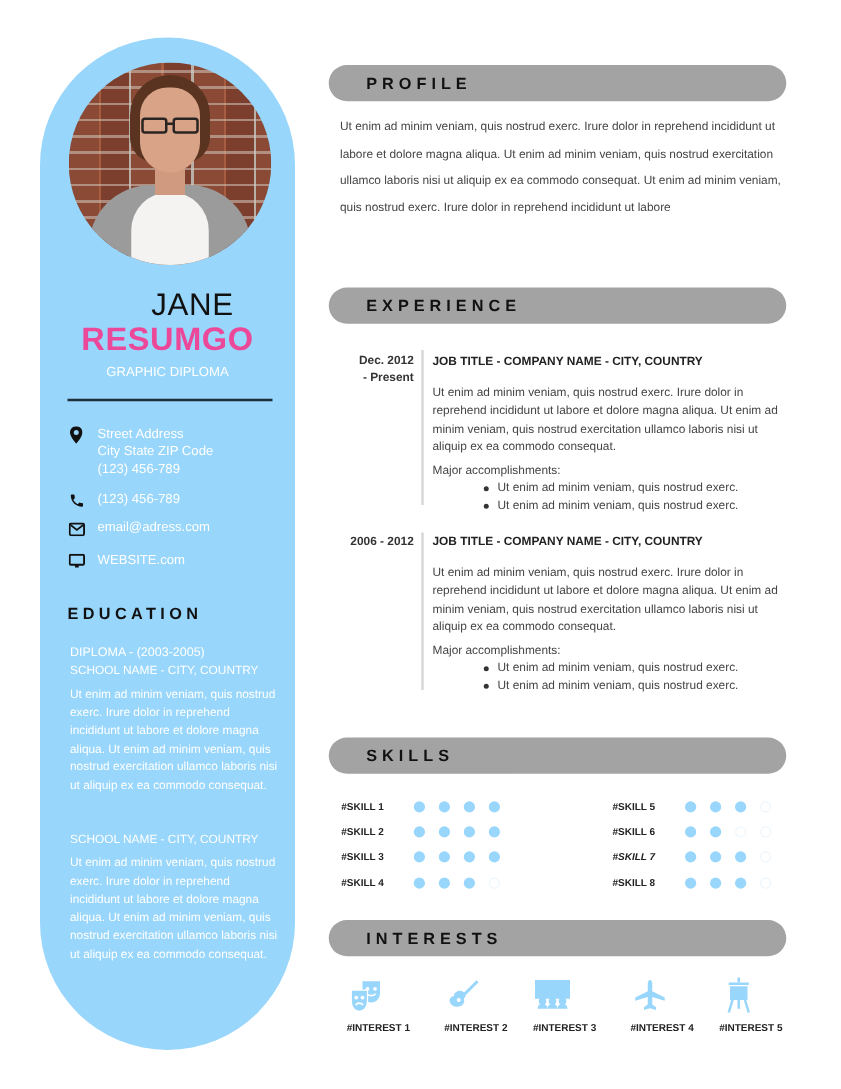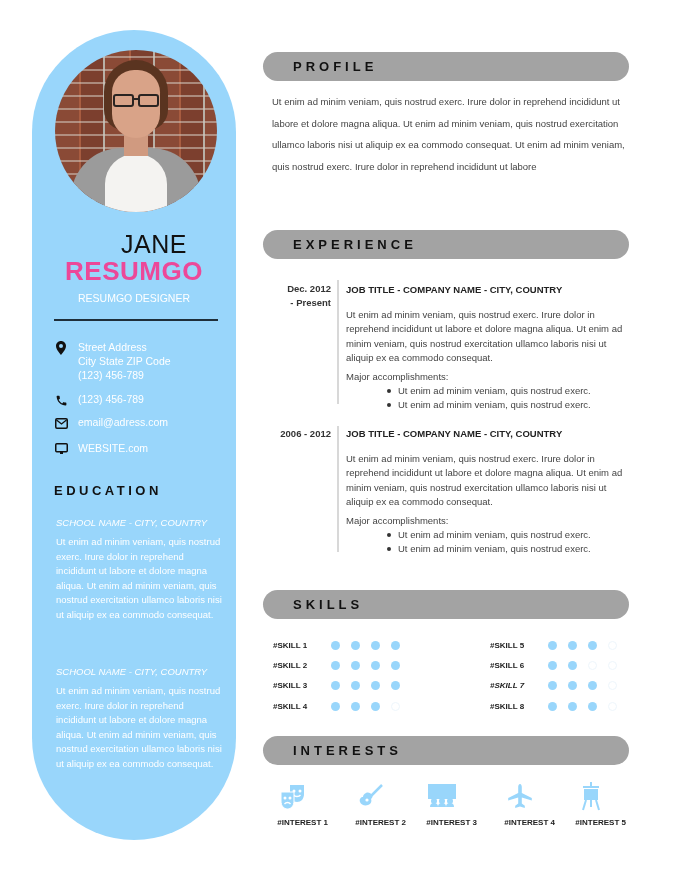--- a/index.html
+++ b/index.html
@@ -32,21 +32,21 @@
   .job-role { position:absolute; left:32px; top:292px; width:204px; text-align:center; font-size:10.5px; color:#ffffff; }
   .divider { position:absolute; left:54px; top:319px; width:164px; height:2px; background:#1f2f3a; }
 
   .contact-row { position:absolute; left:54px; display:flex; align-items:flex-start; }
   .contact-row .ic { width:14px; height:14px; margin-right:10px; margin-top:1px; display:flex; align-items:center; justify-content:center; }
   .contact-row .txt { font-size:10.5px; color:#ffffff; line-height:14px; }
 
   .side-heading { position:absolute; left:54px; top:483px; font-size:13px; font-weight:bold; letter-spacing:3.5px; color:#111; }
   .edu { position:absolute; left:56px; width:170px; color:#fff; }
   .edu .d { font-size:10px; line-height:14px; }
-  .edu .s { font-size:9.5px; line-height:13px;font-style:italic; }
+  .edu .s { font-size:9.5px; line-height:13px; }
   .edu .p { font-size:9.5px; line-height:14.5px; margin-top:6px; }
 
   
   .sec-head {
     position:absolute; left:263px; width:366px; height:29px;
     background:#a3a3a3; border-radius:15px;
   }
   .sec-head span { position:absolute; left:30px; top:7px; font-size:13px; font-weight:bold; letter-spacing:4px; color:#111; }
 
   .profile-text { position:absolute; left:272px; top:91px; width:355px; font-size:9.5px; line-height:21.5px; color:#444; }
@@ -83,21 +83,21 @@
     <div class="neck"></div>
   <div class="hair"></div>
     <div class="face"></div>
   <div class="glasses-l"></div>
     <div class="glasses-r"></div>
     <div class="bridge"></div>
 </div>
 
 <div class="name-first">JANE</div>
 <div class="name-last">RESUMGO</div>
-<div class="job-role">RESUMGO DESIGNER</div>
+<div class="job-role">GRAPHIC DIPLOMA</div>
 <div class="divider"></div>
 
 <div class="contact-row" style="top:340px;">
   <span class="ic">
     <svg width="10" height="14" viewBox="0 0 10 14">
         <path d="M5 0C2.2 0 0 2.2 0 5c0 3.5 5 9 5 9s5-5.5 5-9C10 2.2 7.8 0 5 0zm0 7a2 2 0 110-4 2 2 0 010 4z" fill="#111"></path>
       </svg>
   </span>
   <div class="txt">
     <div>Street Address</div>
@@ -131,20 +131,21 @@
         <rect x="0.75" y="0.75" width="11.5" height="8" rx="1" fill="none" stroke="#111" stroke-width="1.5"></rect>
         <rect x="5" y="9" width="3" height="2" fill="#111"></rect>
       </svg>
   </span>
   <div class="txt">WEBSITE.com</div>
 </div>
 
 <div class="side-heading">EDUCATION</div>
 
 <div class="edu" style="top:516px;">
+  <div class="d">DIPLOMA - (2003-2005)</div>
   <div class="s">SCHOOL NAME - CITY, COUNTRY</div>
   <div class="p">Ut enim ad minim veniam, quis nostrud exerc. Irure dolor in reprehend incididunt ut labore et dolore magna aliqua. Ut enim ad minim veniam, quis nostrud exercitation ullamco laboris nisi ut aliquip ex ea commodo consequat.</div>
 </div>
 
 <div class="edu" style="top:665px;">
   <div class="s">SCHOOL NAME - CITY, COUNTRY</div>
   <div class="p">Ut enim ad minim veniam, quis nostrud exerc. Irure dolor in reprehend incididunt ut labore et dolore magna aliqua. Ut enim ad minim veniam, quis nostrud exercitation ullamco laboris nisi ut aliquip ex ea commodo consequat.</div>
 </div>
 
 <div class="sec-head" style="top:52px;">

